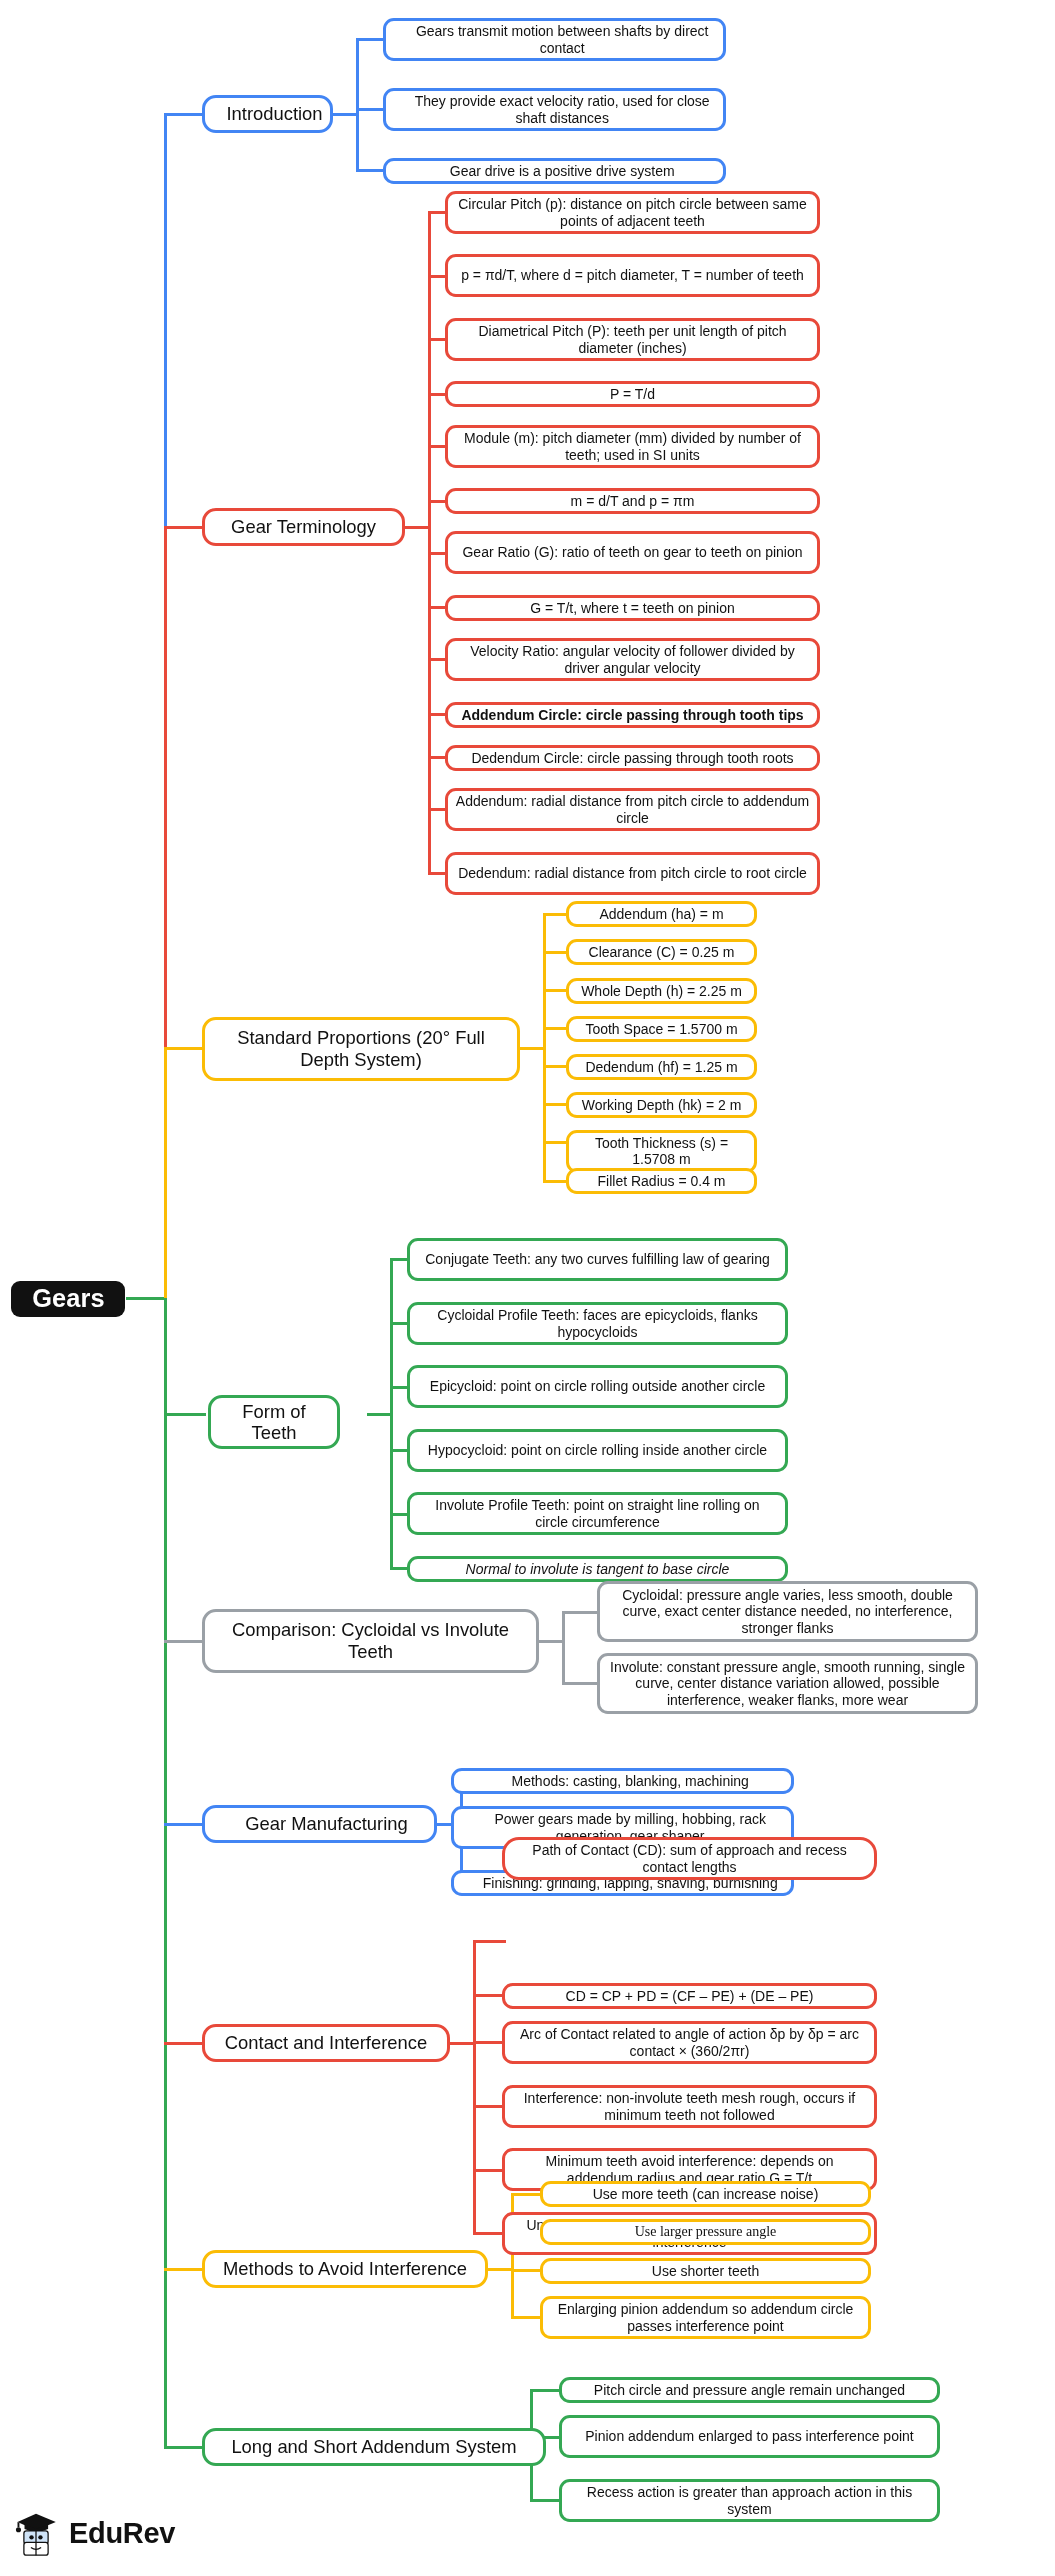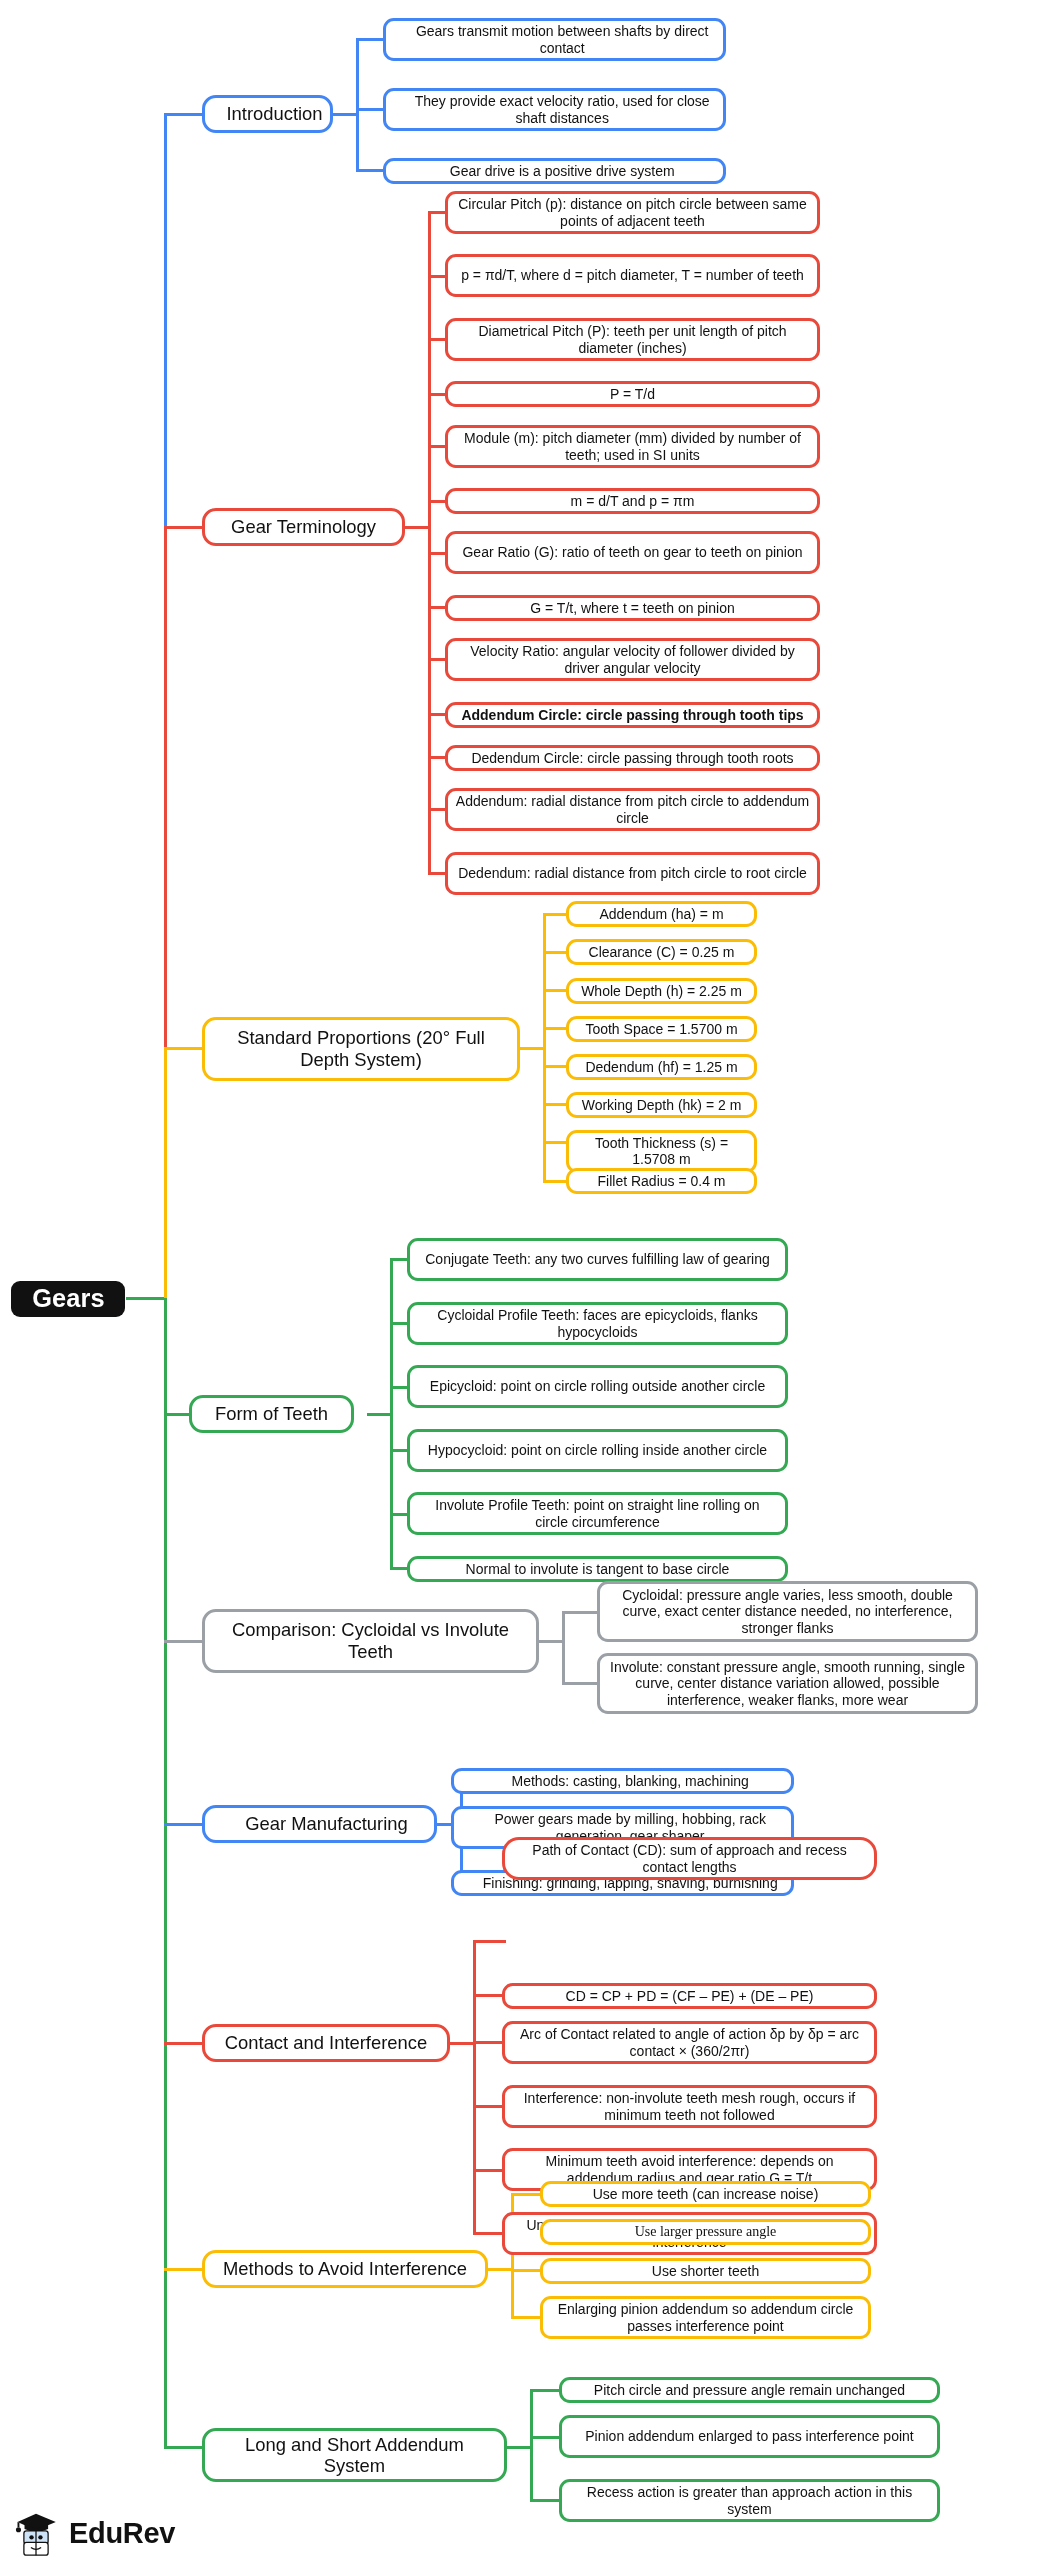--- a/index.html
+++ b/index.html
@@ -216,21 +216,21 @@
       </div>
       <div class="ln h b-yellow" style="left:543px; top:1141px; width:27px;"></div>
       <div class="node leaf c-yellow" style="left:566px; top:1130px; width:191px; min-height:25.4px;">
         <span>Tooth Thickness (s) = 1.5708 m</span>
       </div>
       <div class="ln h b-yellow" style="left:543px; top:1180px; width:27px;"></div>
       <div class="node leaf c-yellow" style="left:566px; top:1168px; width:191px; min-height:25.4px;">
         <span>Fillet Radius = 0.4 m</span>
       </div>
       <div class="ln h b-green" style="left:164px; top:1413px; width:42px;"></div>
-      <div class="node branch c-green" style="left:189px; top:1395px; width:165px; min-height:38px;">
+      <div class="node branch c-green" style="left:208px; top:1395px; width:132px; min-height:38px;">
         <span>Form of Teeth</span>
       </div>
       <div class="ln h b-green" style="left:367px; top:1413px; width:26px;"></div>
       <div class="ln v b-green" style="left:390px; top:1260px; height:309px;"></div>
       <div class="ln h b-green" style="left:390px; top:1258px; width:20.3px;"></div>
       <div class="node leaf c-green" style="left:407px; top:1238px; width:381px; min-height:43px;">
         <span>Conjugate Teeth: any two curves fulfilling law of gearing</span>
       </div>
       <div class="ln h b-green" style="left:390px; top:1322px; width:20.3px;"></div>
       <div class="node leaf c-green" style="left:407px; top:1302px; width:381px; min-height:43px;">
@@ -242,21 +242,21 @@
       </div>
       <div class="ln h b-green" style="left:390px; top:1449px; width:20.3px;"></div>
       <div class="node leaf c-green" style="left:407px; top:1429px; width:381px; min-height:43px;">
         <span>Hypocycloid: point on circle rolling inside another circle</span>
       </div>
       <div class="ln h b-green" style="left:390px; top:1513px; width:20.3px;"></div>
       <div class="node leaf c-green" style="left:407px; top:1492px; width:381px; min-height:43px;">
         <span>Involute Profile Teeth: point on straight line rolling on circle circumference</span>
       </div>
       <div class="ln h b-green" style="left:390px; top:1567px; width:20.3px;"></div>
-      <div class="node leaf c-green" style="left:407px; top:1556px; width:381px; min-height:25.4px;">
+      <div class="node leaf c-green" style="left:407px; top:1556px; width:381px; min-height:25.4px;font-style:italic;">
         <span>Normal to involute is tangent to base circle</span>
       </div>
       <div class="ln h b-gray" style="left:164px; top:1640px; width:42px;"></div>
       <div class="node branch c-gray" style="left:202px; top:1609px; width:337px; min-height:64px;">
         <span>Comparison: Cycloidal vs Involute Teeth</span>
       </div>
       <div class="ln h b-gray" style="left:539px; top:1640px; width:26px;"></div>
       <div class="ln v b-gray" style="left:562px; top:1612px; height:71px;"></div>
       <div class="ln h b-gray" style="left:562px; top:1611px; width:39px;"></div>
       <div class="node leaf c-gray" style="left:597px; top:1581px; width:381px; min-height:61px;">
@@ -330,21 +330,21 @@
       </div>
       <div class="ln h b-yellow" style="left:511px; top:2269px; width:33px;"></div>
       <div class="node leaf c-yellow" style="left:540px; top:2258px; width:331px; min-height:25.4px;">
         <span>Use shorter teeth</span>
       </div>
       <div class="ln h b-yellow" style="left:511px; top:2316px; width:33px;"></div>
       <div class="node leaf c-yellow" style="left:540px; top:2296px; width:331px; min-height:43px;">
         <span>Enlarging pinion addendum so addendum circle passes interference point</span>
       </div>
       <div class="ln h b-green" style="left:164px; top:2446px; width:42px;"></div>
-      <div class="node branch c-green" style="left:202px; top:2428px; width:305px; min-height:38px;">
+      <div class="node branch c-green" style="left:202px; top:2428px; width:344px; min-height:38px;">
         <span>Long and Short Addendum System</span>
       </div>
       <div class="ln h b-green" style="left:507px; top:2446px; width:26px;"></div>
       <div class="ln v b-green" style="left:530px; top:2390px; height:111px;"></div>
       <div class="ln h b-green" style="left:530px; top:2389px; width:33px;"></div>
       <div class="node leaf c-green" style="left:559px; top:2377px; width:381px; min-height:25.4px;">
         <span>Pitch circle and pressure angle remain unchanged</span>
       </div>
       <div class="ln h b-green" style="left:530px; top:2436px; width:33px;"></div>
       <div class="node leaf c-green" style="left:559px; top:2415px; width:381px; min-height:43px;">

